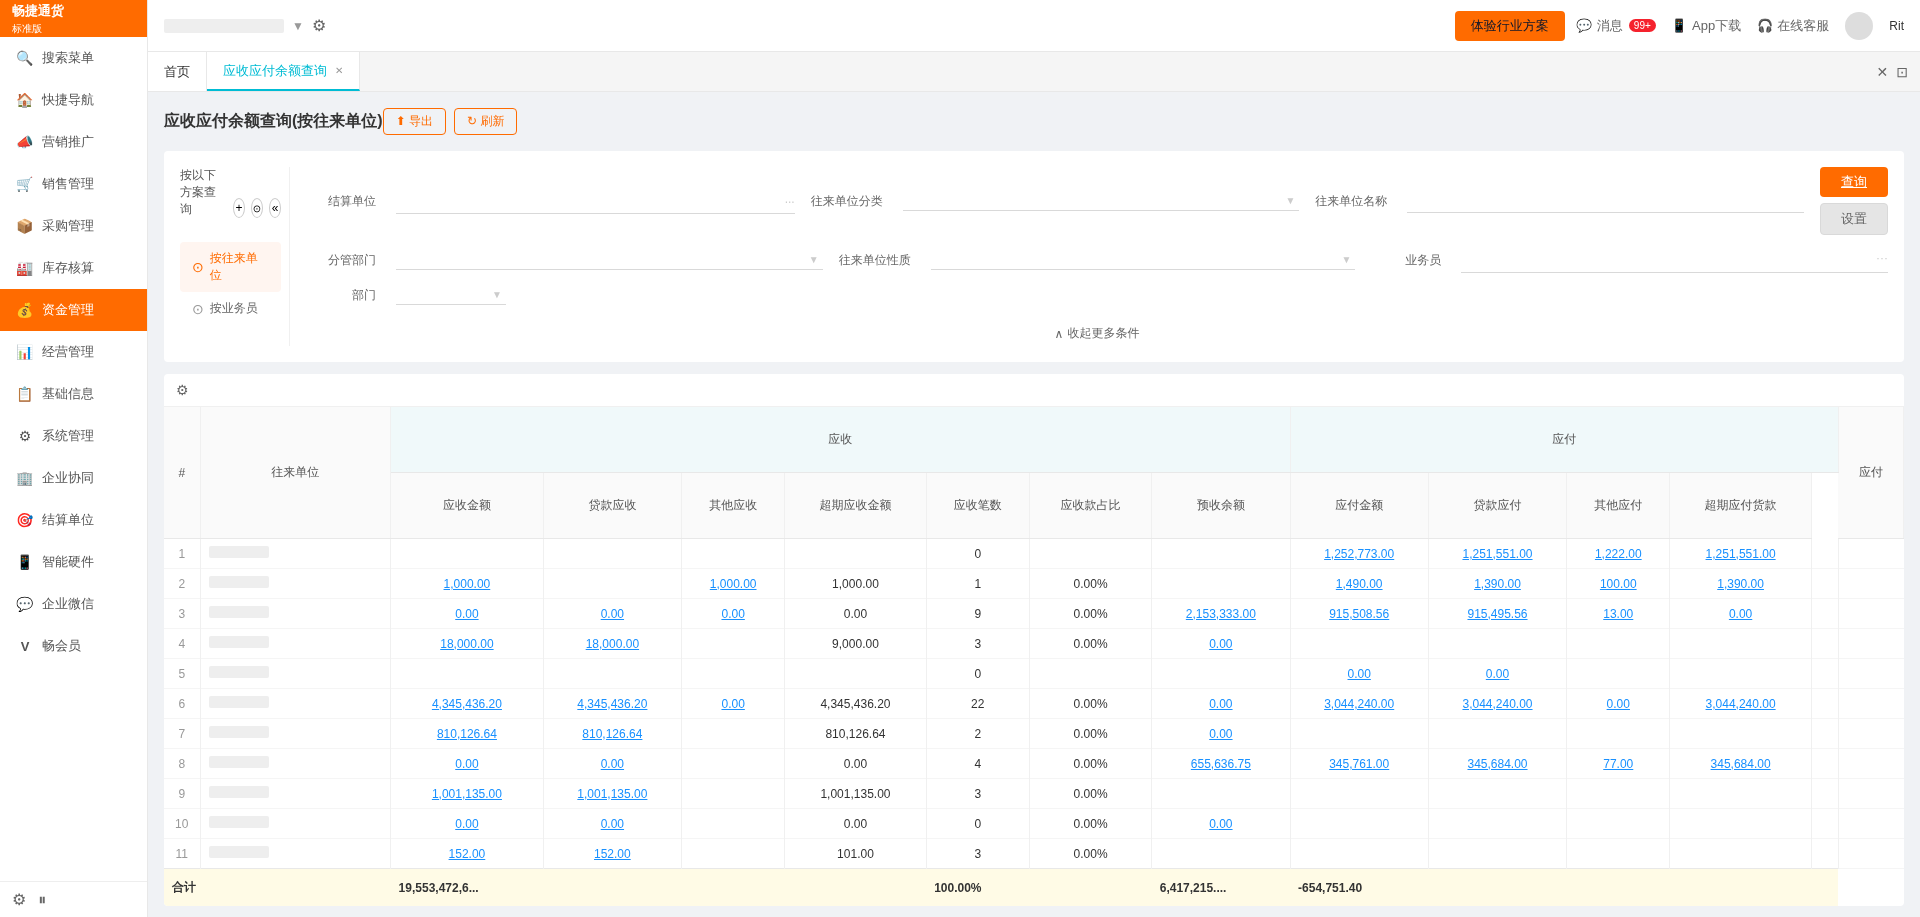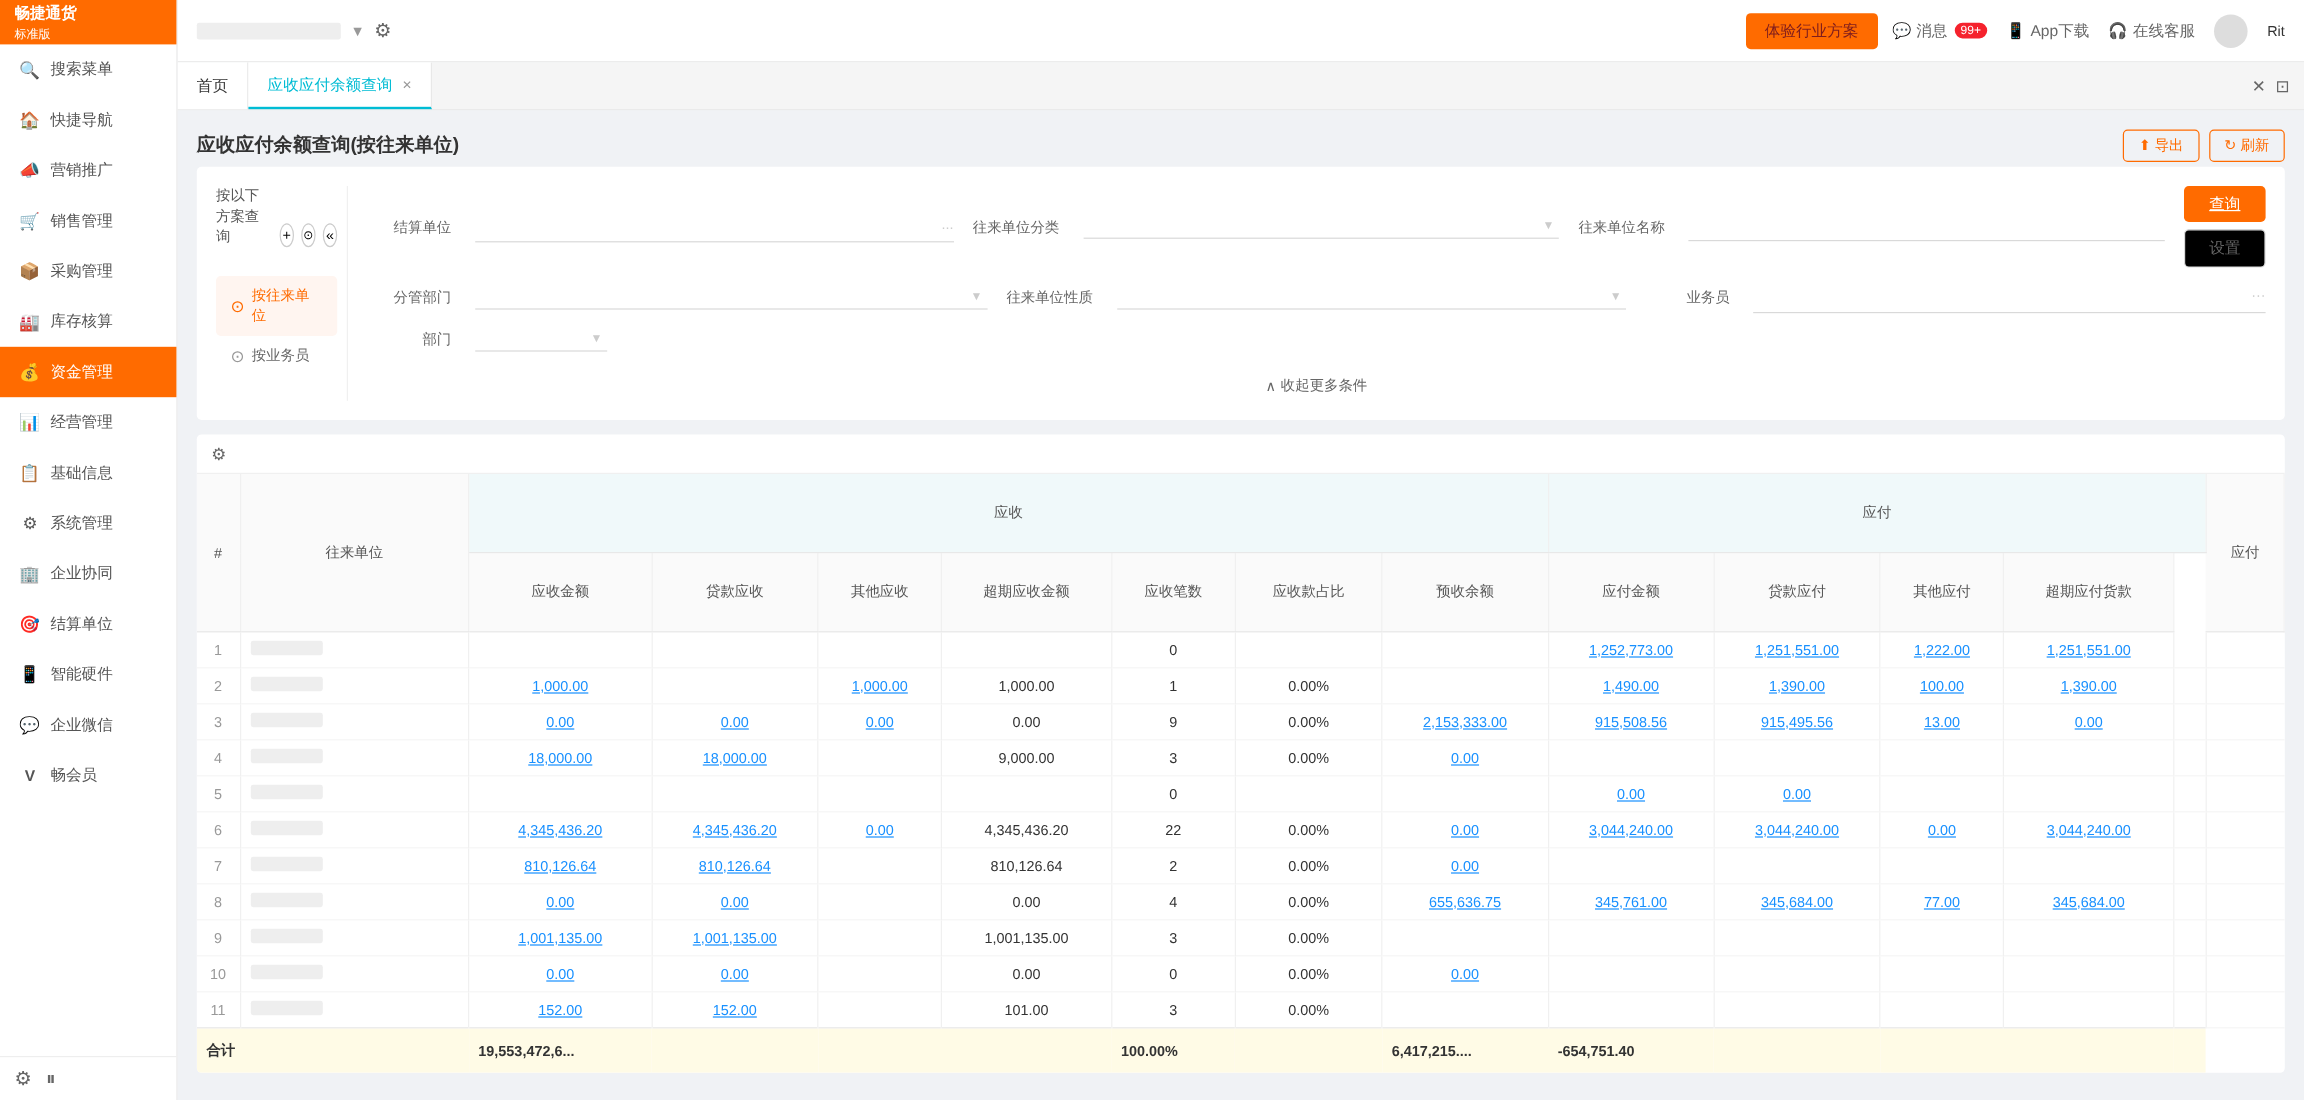--- a/index.html
+++ b/index.html
@@ -20,40 +20,40 @@
     .sidebar-bottom { margin-top: auto; border-top: 1px solid #eee; display: flex; padding: 8px 12px; gap: 12px; align-items: center; }
 
     
     .main { flex: 1; display: flex; flex-direction: column; overflow: hidden; }
 
     
     .top-header { height: 52px; background: #fff; border-bottom: 1px solid #e8e8e8; display: flex; align-items: center; padding: 0 16px; gap: 12px; }
     .breadcrumb-area { display: flex; align-items: center; gap: 8px; flex: 1; }
     .breadcrumb-text { color: #999; font-size: 12px; }
     .top-actions { display: flex; align-items: center; gap: 16px; }
-    .btn-solution { background: #ff6b00; color: #7f1d1d; border: none; padding: 6px 16px; border-radius: 4px; cursor: pointer; font-size: 13px; }
+    .btn-solution { background: #ff6b00; color: #0f172a; border: none; padding: 6px 16px; border-radius: 4px; cursor: pointer; font-size: 13px; }
     .top-icon-btn { background: none; border: none; cursor: pointer; color: #666; font-size: 13px; display: flex; align-items: center; gap: 4px; }
     .badge { background: #f5222d; color: #fff; border-radius: 8px; font-size: 10px; padding: 1px 5px; margin-left: 2px; }
     .gear-btn { background: none; border: none; cursor: pointer; color: #666; font-size: 16px; }
     .user-avatar { width: 28px; height: 28px; border-radius: 50%; background: #ddd; display: inline-block; }
 
     
     .tab-bar { height: 40px; background: #f5f5f5; border-bottom: 1px solid #e8e8e8; display: flex; align-items: stretch; }
     .tab-item { display: flex; align-items: center; padding: 0 16px; cursor: pointer; border-right: 1px solid #e8e8e8; background: #f5f5f5; color: #666; font-size: 13px; gap: 8px; }
     .tab-item.home { background: #fff; color: #333; }
     .tab-item.active { background: #fff; color: #00bcd4; border-bottom: 2px solid #00bcd4; }
     .tab-close { font-size: 10px; color: #999; cursor: pointer; }
     .tab-bar-right { margin-left: auto; display: flex; align-items: center; padding: 0 12px; gap: 8px; }
     .tab-bar-btn { background: none; border: none; cursor: pointer; color: #666; font-size: 14px; }
 
     
     .content-area { flex: 1; overflow: auto; padding: 16px; background: #f0f2f5; }
 
     
-    .page-title-bar { display: flex; align-items: center; justify-content: space-between; margin-bottom: 4px; }
+    .page-title-bar { display: flex; align-items: center; justify-content: flex-start; margin-bottom: 16px; }
     .page-title { font-size: 16px; font-weight: bold; color: #333; }
     .page-actions { display: flex; gap: 8px; }
     .btn-export { background: none; border: 1px solid #ff6b00; color: #ff6b00; padding: 4px 12px; border-radius: 4px; cursor: pointer; font-size: 12px; }
     .btn-refresh { background: none; border: 1px solid #ff6b00; color: #ff6b00; padding: 4px 12px; border-radius: 4px; cursor: pointer; font-size: 12px; }
 
     
     .filter-section { background: #fff; border-radius: 4px; padding: 16px; margin-bottom: 12px; }
     .filter-header-btn { background: none; border: 1px solid #ccc; border-radius: 50%; width: 20px; height: 20px; cursor: pointer; font-size: 12px; display: flex; align-items: center; justify-content: center; }
     .filter-row { display: flex; align-items: center; gap: 16px; margin-bottom: 12px; }
     .filter-item { display: flex; align-items: center; flex: 1; gap: 20px; }
@@ -61,21 +61,21 @@
     .filter-input { flex: 1; border: none; border-bottom: 1px solid #d9d9d9; padding: 4px 4px; font-size: 12px; outline: none; background: transparent; }
     .filter-select { flex: 1; border: none; border-bottom: 1px solid #d9d9d9; padding: 4px 4px; font-size: 12px; outline: none; background: transparent; display: flex; align-items: center; justify-content: space-between; cursor: pointer; }
     .filter-select-arrow { color: #ccc; font-size: 10px; }
     .collapse-btn { display: flex; align-items: center; justify-content: center; padding: 4px 16px; cursor: pointer; color: #666; font-size: 12px; gap: 4px; }
     .filter-nav-item { display: flex; align-items: center; padding: 8px 12px; cursor: pointer; font-size: 12px; color: #666; gap: 6px; border-radius: 4px; }
     .filter-nav-item.active { color: #ff6b00; background: #fff5f0; }
 
     
     .query-btns { display: flex; flex-direction: column; gap: 6px; }
     .btn-query { background: #ff6b00; color: #fff; border: none; padding: 6px 20px; border-radius: 4px; cursor: pointer; font-size: 13px; text-decoration: underline; }
-    .btn-settings { background: #000000; color: #666; border: 1px solid #d9d9d9; padding: 6px 20px; border-radius: 4px; cursor: pointer; font-size: 13px; }
+    .btn-settings { background: #e5e5e5; color: #666; border: 1px solid #d9d9d9; padding: 6px 20px; border-radius: 4px; cursor: pointer; font-size: 13px; }
 
     
     .table-section { background: #fff; border-radius: 4px; overflow: hidden; }
     .table-toolbar { padding: 8px 12px; border-bottom: 1px solid #f0f0f0; display: flex; align-items: center; }
     .table-settings-icon { color: #666; cursor: pointer; font-size: 14px; }
     table { width: 100%; border-collapse: collapse; font-size: 12px; }
     thead tr { background: #fafafa; }
     thead th { padding: 24px 8px; border-bottom: 1px solid #e8e8e8; border-right: 1px solid #f0f0f0; color: #555; font-weight: normal; text-align: center; white-space: nowrap; }
     thead th.group-header { background: #f0f9fa; border-bottom: 1px solid #e8e8e8; }
     tbody tr { border-bottom: 1px solid #f5f5f5; }

